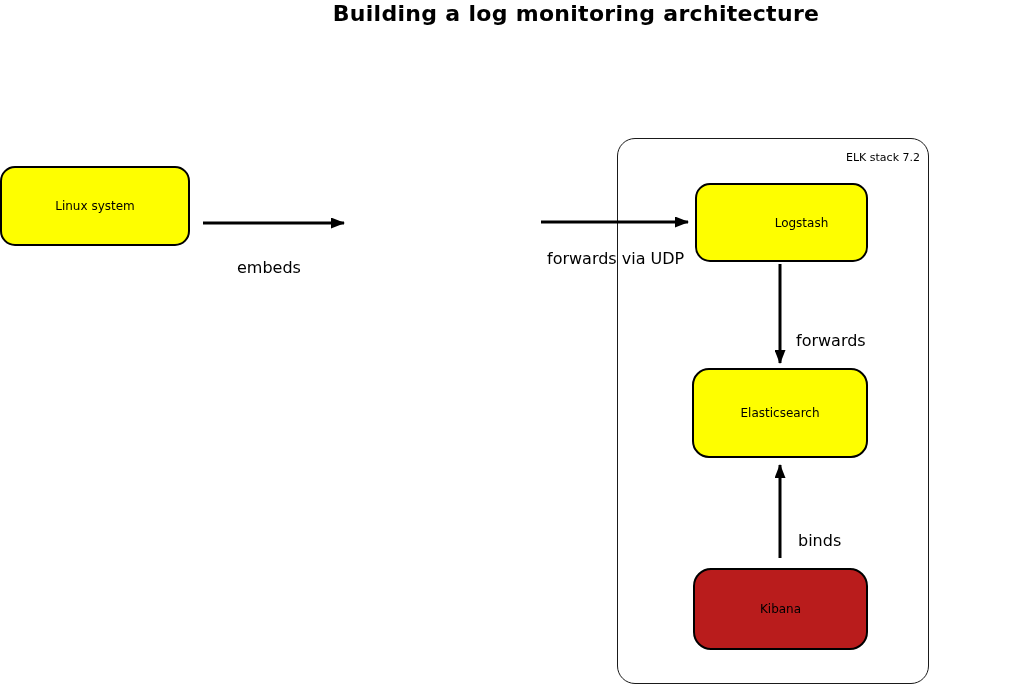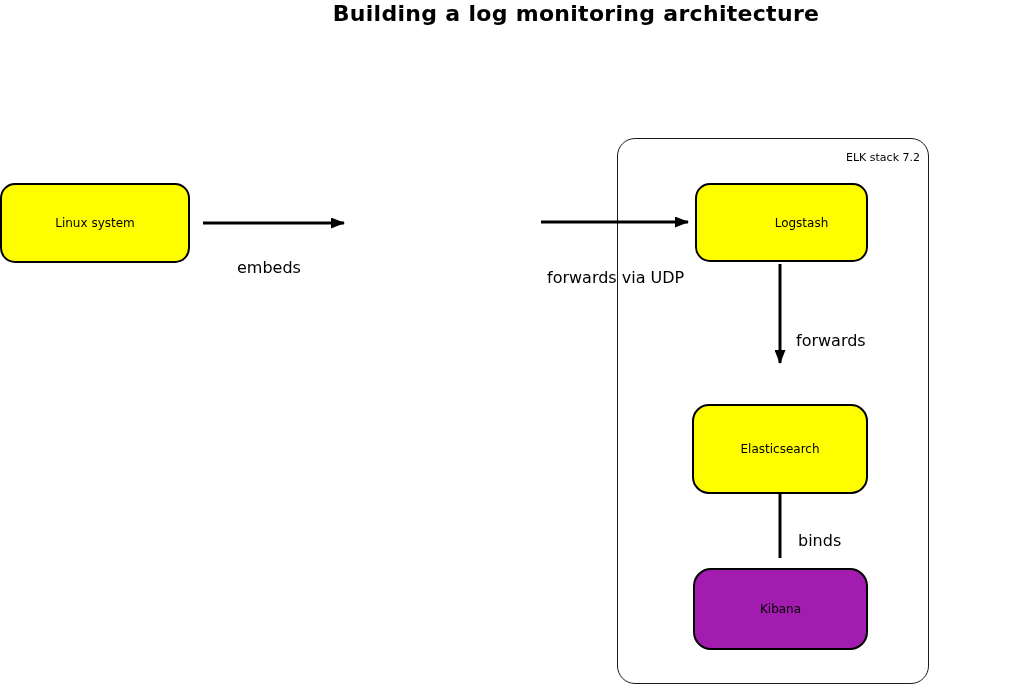--- a/index.html
+++ b/index.html
@@ -45,40 +45,40 @@
     position: absolute;
     border: 2px solid #000;
     border-radius: 15px;
     box-sizing: border-box;
     display: flex;
     align-items: center;
     justify-content: center;
     font-size: 12px;
     text-align: center;
   }
-  #node-linux         { left: 0px;   top: 183px; width: 190px; height: 80px; }
+  #node-linux         { left: 0px;   top: 166px; width: 190px; height: 80px; }
   #node-rsyslog       { left: 355px; top: 183px; width: 180px; height: 80px; }
   #node-logstash      { left: 695px; top: 183px; width: 173px; height: 79px; }
-  #node-elasticsearch { left: 692px; top: 368px; width: 176px; height: 90px; border-radius: 17px; margin-top: 36px; }
+  #node-elasticsearch { left: 692px; top: 368px; width: 176px; height: 90px; border-radius: 17px; }
   #node-kibana        { left: 693px; top: 568px; width: 175px; height: 82px; border-radius: 18px; }
   .edges-layer {
     position: absolute;
     left: 0; top: 0;
     width: 1024px;
     height: 690px;
     pointer-events: none;
   }
   .edge-label {
     position: absolute;
     font-size: 16px;
     white-space: nowrap;
     margin-top: 28px;
   }
   #label-embeds   { left: 237px; top: 230px; }
-  #label-udp      { left: 547px; top: 240px; }
+  #label-udp      { left: 547px; top: 221px; }
   #label-forwards { left: 796px; top: 303px; }
   #label-binds    { left: 798px; top: 503px; }
 </style>
 </head>
 <body>
 
 <div class="canvas">
 
   <h1 class="title">Building a log monitoring architecture</h1>
 
@@ -104,21 +104,21 @@
 
 
   <div class="node" id="node-logstash" style="background: rgb(254, 254, 0); padding-left: 40px;">
     <span>Logstash</span>
   </div>
 
   <div class="node" id="node-elasticsearch" style="background: rgb(254, 254, 0);">
     <span>Elasticsearch</span>
   </div>
 
-  <div class="node" id="node-kibana" style="background: #a21caf;">
+  <div class="node" id="node-kibana" style="background: #b91c1c;">
     <span>Kibana</span>
   </div>
 
   <div class="edge-label" id="label-embeds">embeds</div>
   <div class="edge-label" id="label-udp">forwards via UDP</div>
   <div class="edge-label" id="label-forwards">forwards</div>
   <div class="edge-label" id="label-binds">binds</div>
 
 </div>
 

